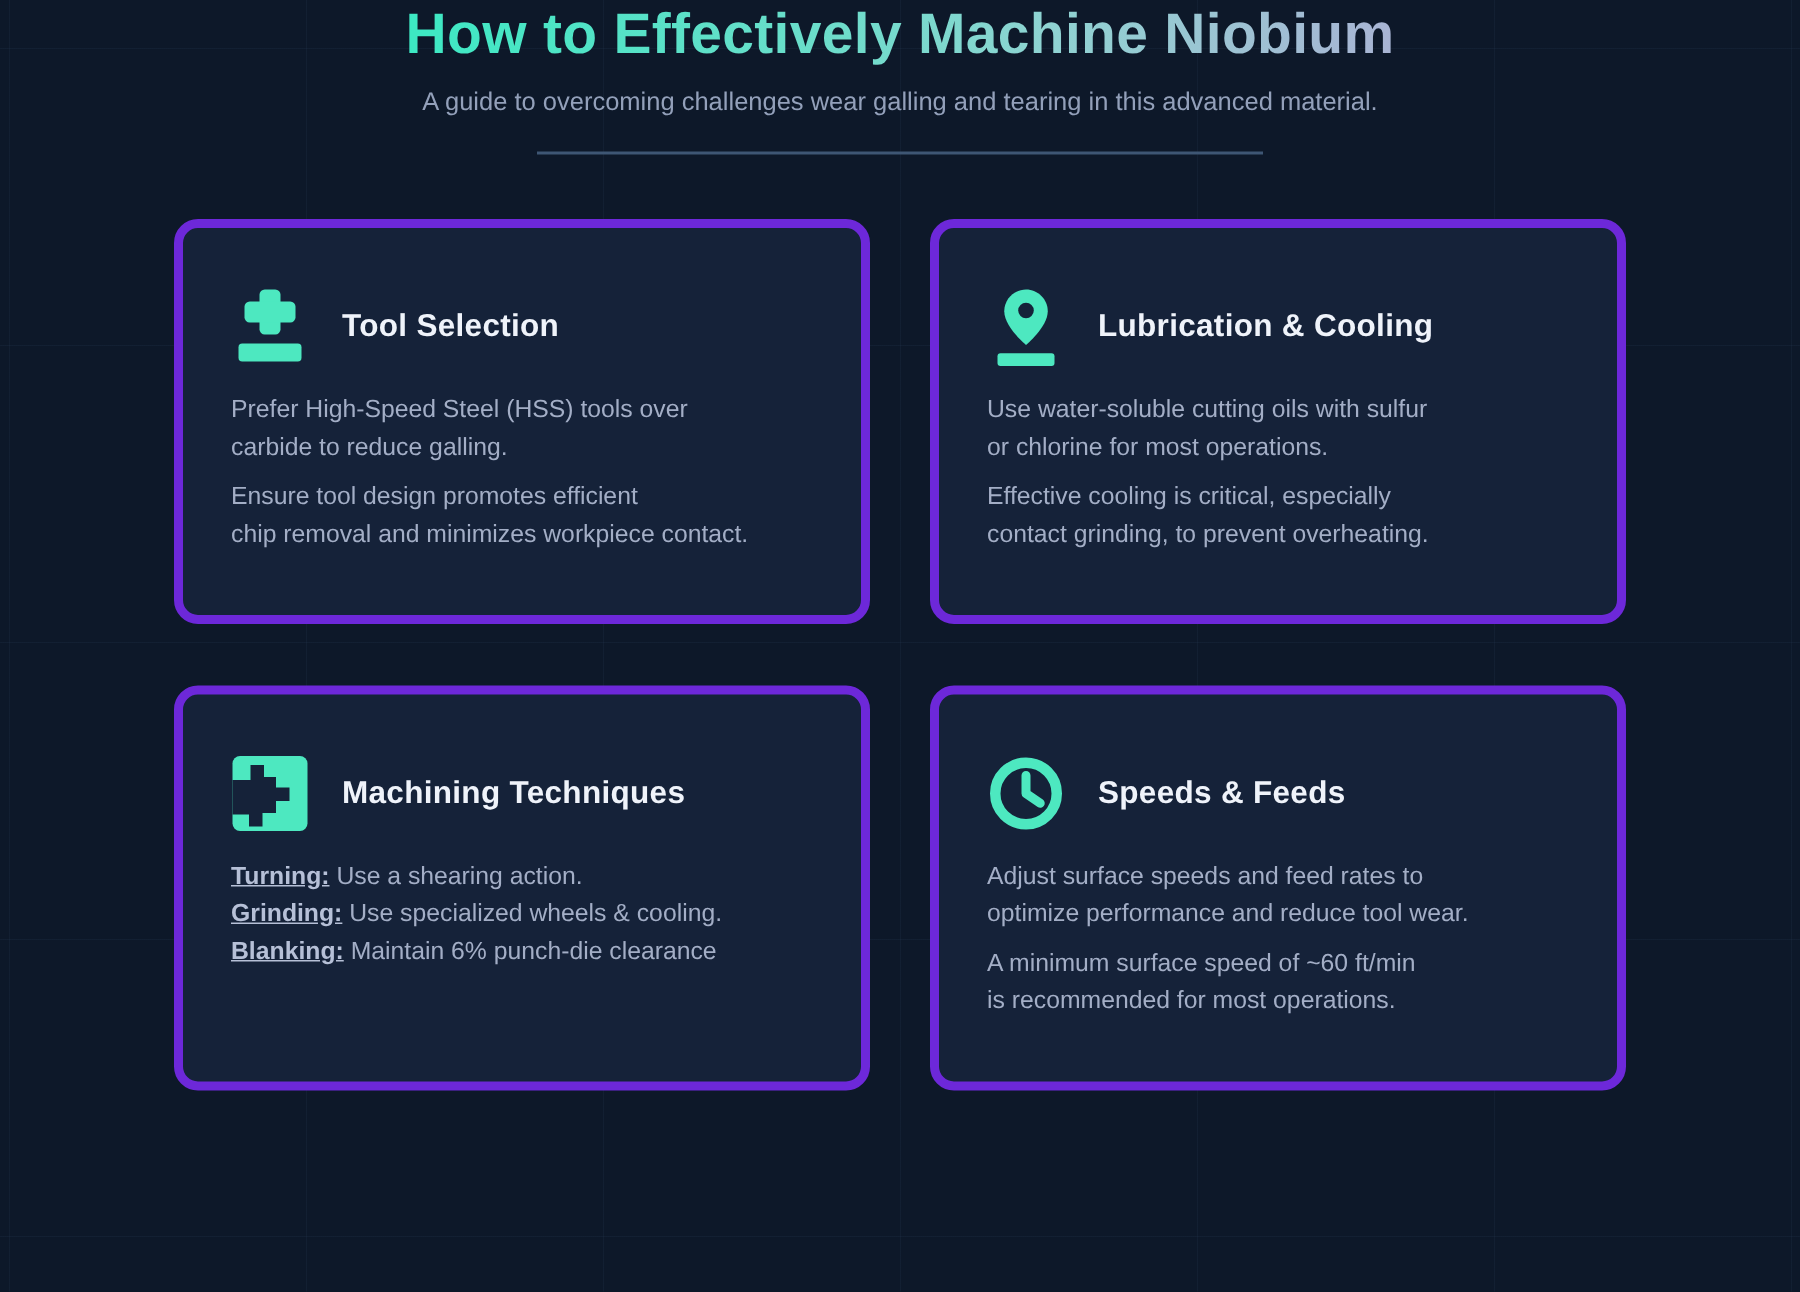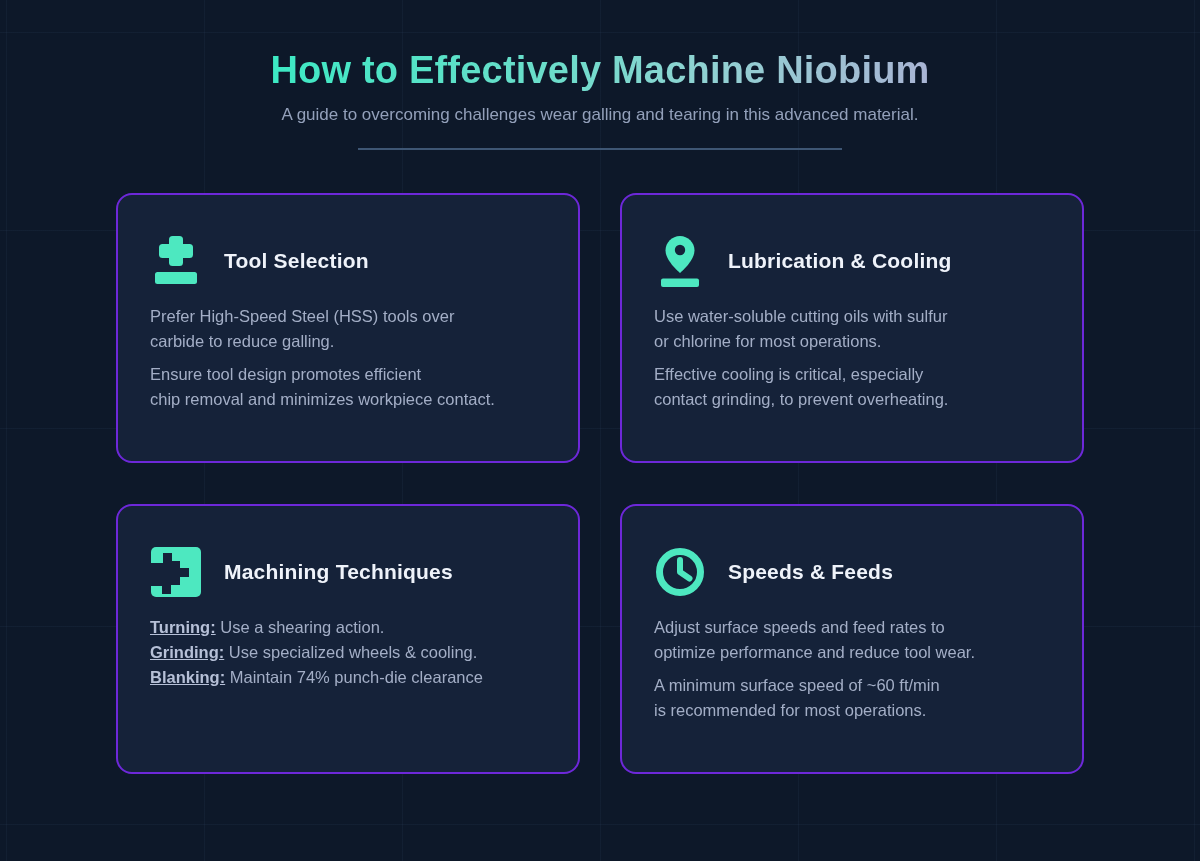--- a/index.html
+++ b/index.html
@@ -12,21 +12,20 @@
     font-family: "Liberation Sans", "DejaVu Sans", sans-serif;
     background-color: #0d1829;
     background-image:
       linear-gradient(rgba(130,165,220,0.05) 1px, transparent 1px),
       linear-gradient(90deg, rgba(130,165,220,0.05) 1px, transparent 1px);
     background-size: 198px 198px;
     background-position: 6px 32px;
   }
   .header { text-align: center; }
   .page-title {
-    margin-top: 47px;
     font-size: 38px;
     font-weight: 700;
     line-height: 46px;
     letter-spacing: 0.2px;
     display: inline-block;
     background: linear-gradient(90deg, #3ce9c3 0%, #6fdccb 45%, #8fd3d2 65%, #a9b4d4 100%);
     -webkit-background-clip: text;
     background-clip: text;
     color: transparent;
   }
@@ -48,21 +47,21 @@
     width: 968px;
     margin: 43px auto 0 auto;
     display: grid;
     grid-template-columns: 1fr 1fr;
     column-gap: 40px;
     row-gap: 41px;
   }
   .card {
     height: 270px;
     background: #152239;
-    border: 2px solid #6d28d9;
+    border: 6px solid #6d28d9;
     border-radius: 16px;
     padding: 40px 32px 0 32px;
   }
   .card-header {
     display: flex;
     align-items: center;
     gap: 22px;
   }
   .icon { width: 52px; height: 52px; flex: 0 0 52px; display: block; }
   .icon svg { width: 52px; height: 52px; display: block; }
@@ -149,21 +148,21 @@
           <rect x="1" y="1" width="50" height="50" rx="5" fill="#4de8c0"></rect>
           <path d="M1 17 H13 V7 H22 V15 H30 V22 H39 V31 H30 V39 H21 V48 H12 V40 H1 Z" fill="#152239"></path>
         </svg>
       </span>
       <h2 class="card-title">Machining Techniques</h2>
     </div>
     <div class="card-body">
       <p class="para">
         <span class="line"><b>Turning:</b><span> Use a shearing action.</span></span>
         <span class="line"><b>Grinding:</b><span> Use specialized wheels &amp; cooling.</span></span>
-        <span class="line"><b>Blanking:</b><span> Maintain 74% punch-die clearance</span></span>
+        <span class="line"><b>Blanking:</b><span> Maintain 6% punch-die clearance</span></span>
       </p>
     </div>
   </section>
 
   <section class="card">
     <div class="card-header">
       <span class="icon">
         <svg viewBox="0 0 52 52" xmlns="http://www.w3.org/2000/svg">
           <circle cx="26" cy="26" r="20.5" fill="none" stroke="#4de8c0" stroke-width="7"></circle>
           <path d="M26 14 V26 L35.5 32.5" fill="none" stroke="#4de8c0" stroke-width="6" stroke-linecap="round" stroke-linejoin="round"></path>

